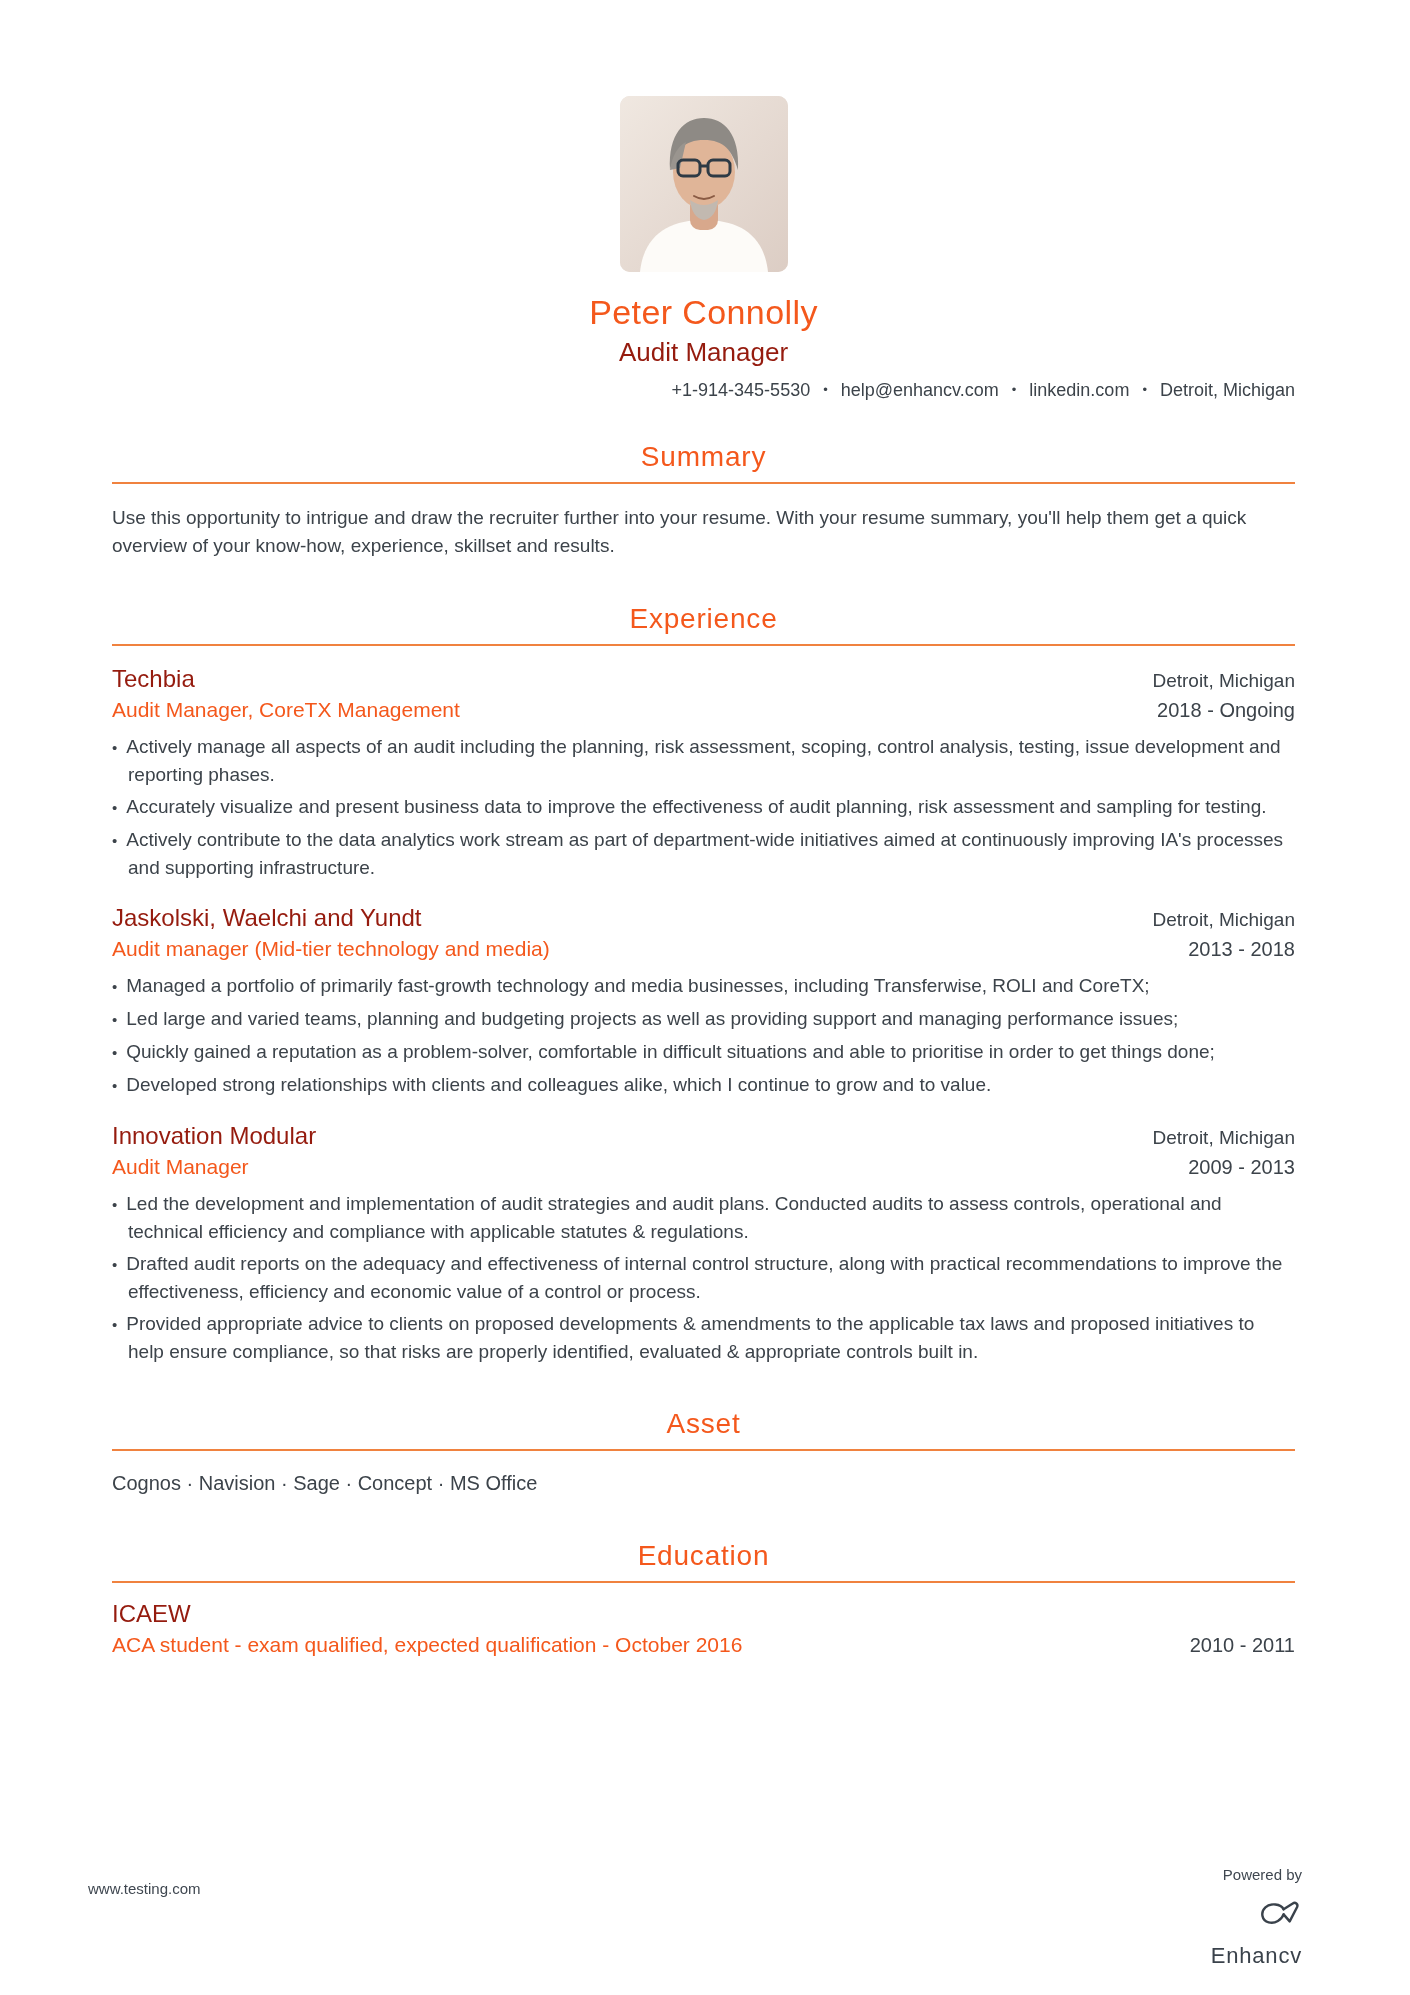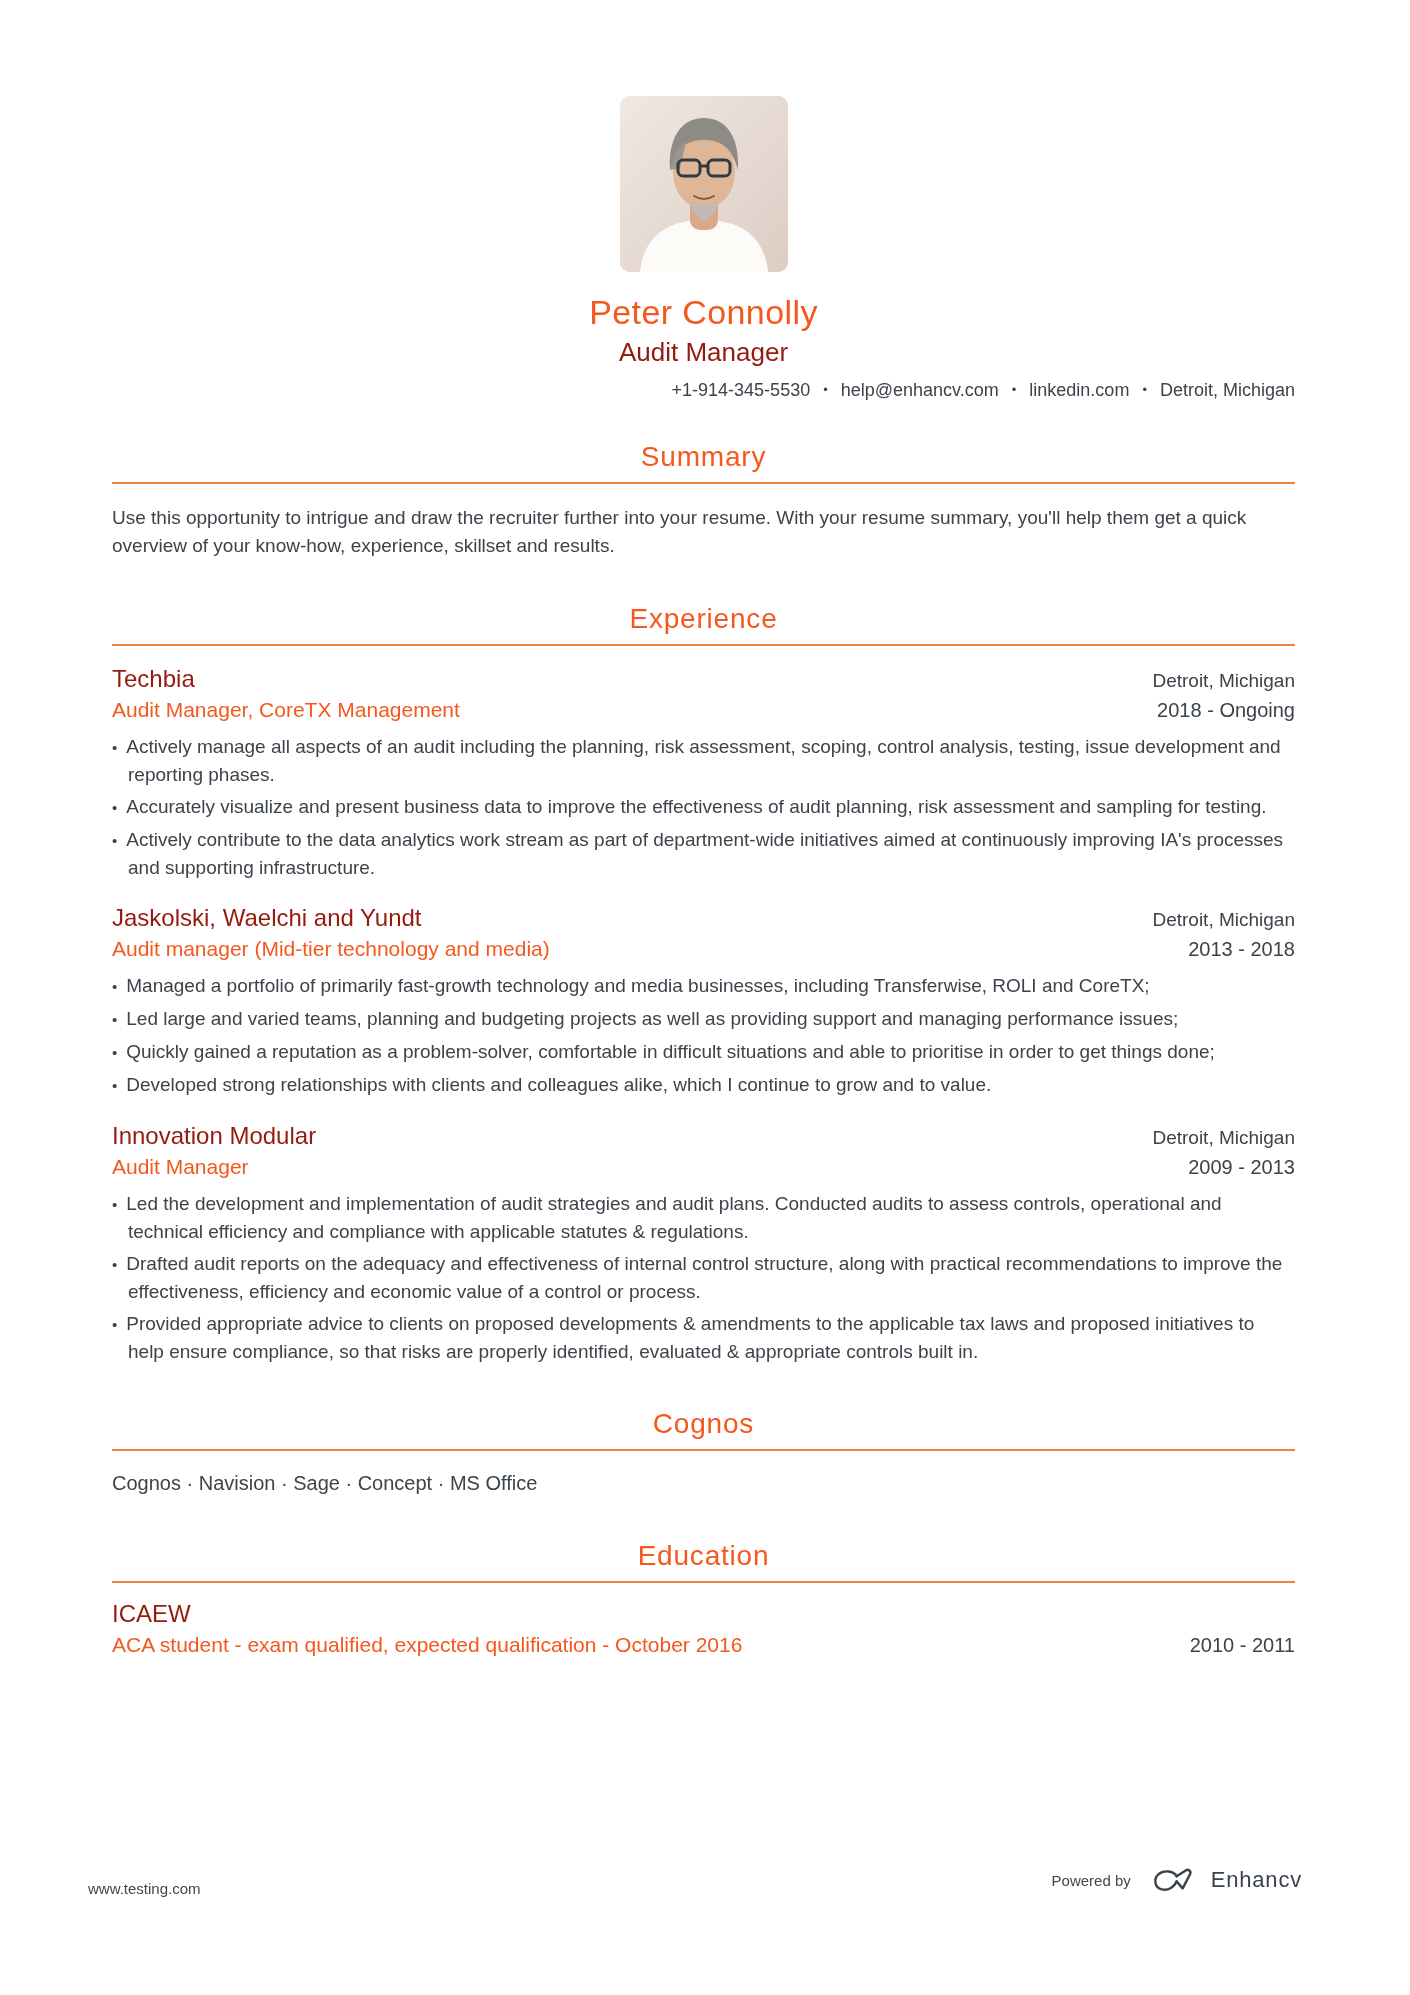--- a/index.html
+++ b/index.html
@@ -46,21 +46,21 @@
   
   p.skills-line{margin:18px 0 0 0;font-size:20px;line-height:28px;color:var(--text);}
 
   
   .edu{margin-top:16px;}
   .school{font-size:24px;line-height:30px;font-weight:500;color:var(--dark-red);}
   .degree{font-size:21px;line-height:27px;color:var(--accent);margin-top:2px;}
 
   
   .footer-left{position:absolute;left:88px;top:1880px;font-size:15px;color:var(--footer);}
-  .footer-right{position:absolute;right:108px;top:1866px;display:flex;align-items:center;gap:16px;}
+  .footer-right{position:absolute;right:108px;top:1866px;display:flex;align-items:flex-end;gap:16px;flex-direction:column;}
   .powered{font-size:15px;color:var(--footer);}
   .logo svg{display:block;}
   .brand{font-size:22px;letter-spacing:.8px;color:#3A424B;}
 </style>
 </head>
 <body>
 
 <div class="page">
   <div class="content">
 
@@ -148,21 +148,21 @@
     <ul class="bullets">
               <li>Led the development and implementation of audit strategies and audit plans. Conducted audits to assess controls, operational and technical efficiency and compliance with applicable statutes &amp; regulations.</li>
               <li>Drafted audit reports on the adequacy and effectiveness of internal control structure, along with practical recommendations to improve the effectiveness, efficiency and economic value of a control or process.</li>
               <li>Provided appropriate advice to clients on proposed developments &amp; amendments to the applicable tax laws and proposed initiatives to help ensure compliance, so that risks are properly identified, evaluated &amp; appropriate controls built in.</li>
             </ul>
   </div>
 </div>
     </section>
 
     <section class="sec">
-      <h3 class="sec-h">Cognos</h3>
+      <h3 class="sec-h">Asset</h3>
       <div class="rule"></div>
       <p class="skills-line">Cognos · Navision · Sage · Concept · MS Office</p>
     </section>
 
     <section class="sec">
       <h3 class="sec-h">Education</h3>
       <div class="rule"></div>
       <div>
   <div class="edu">
     <div class="row">

